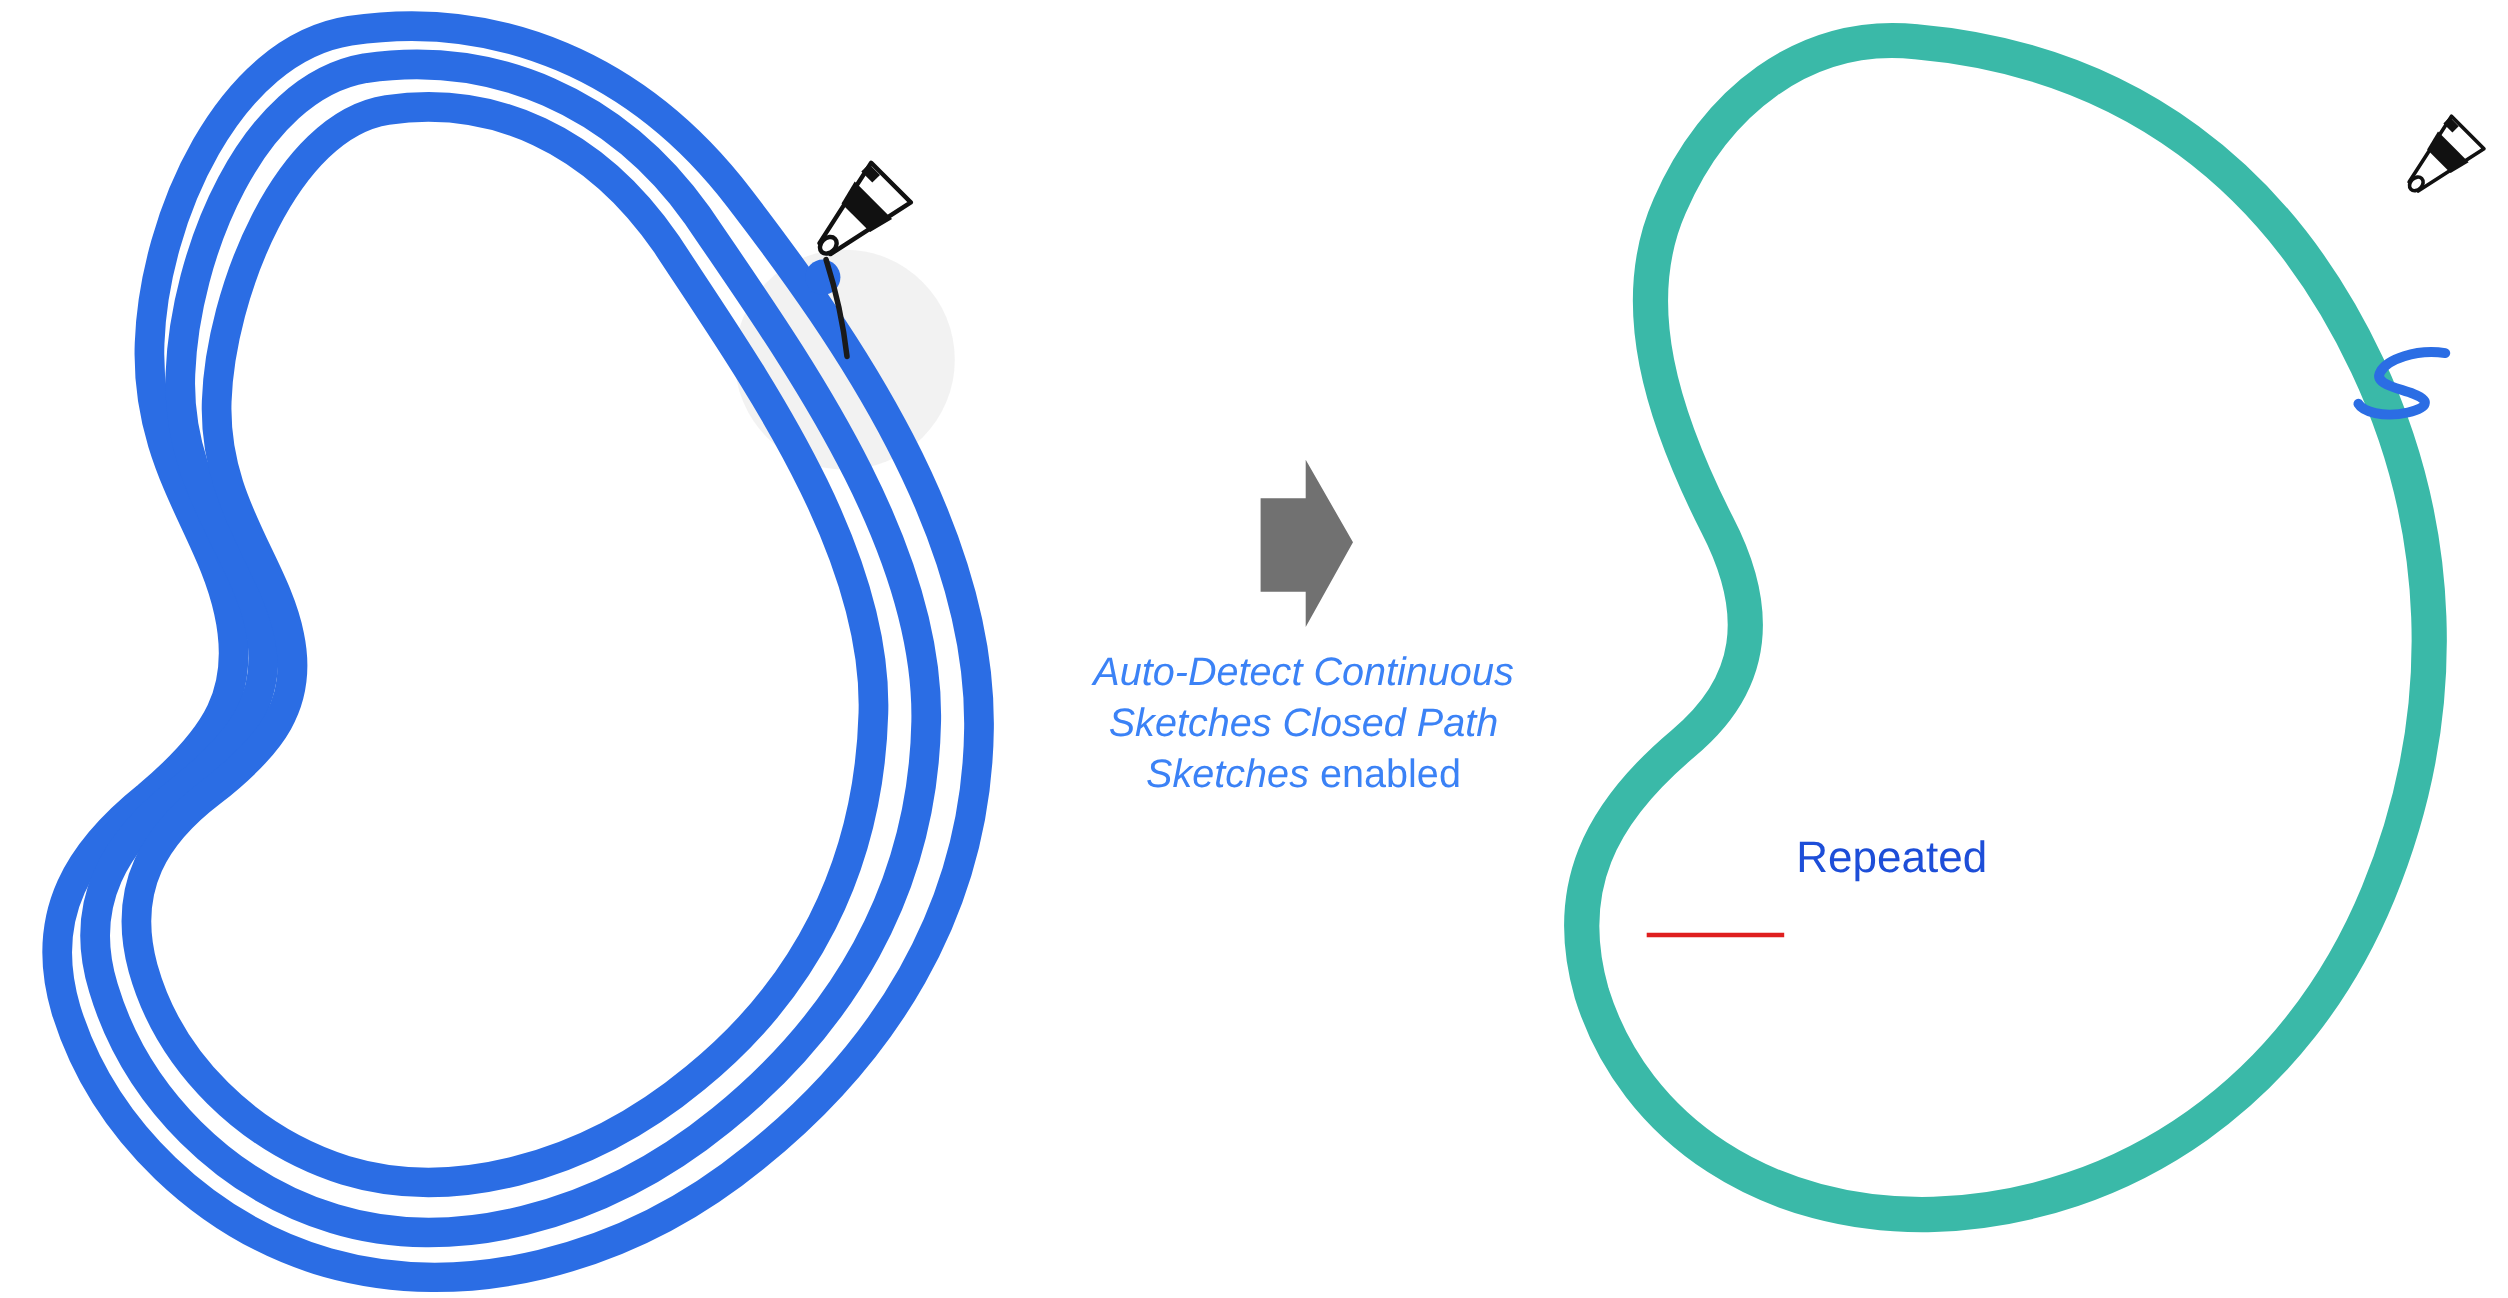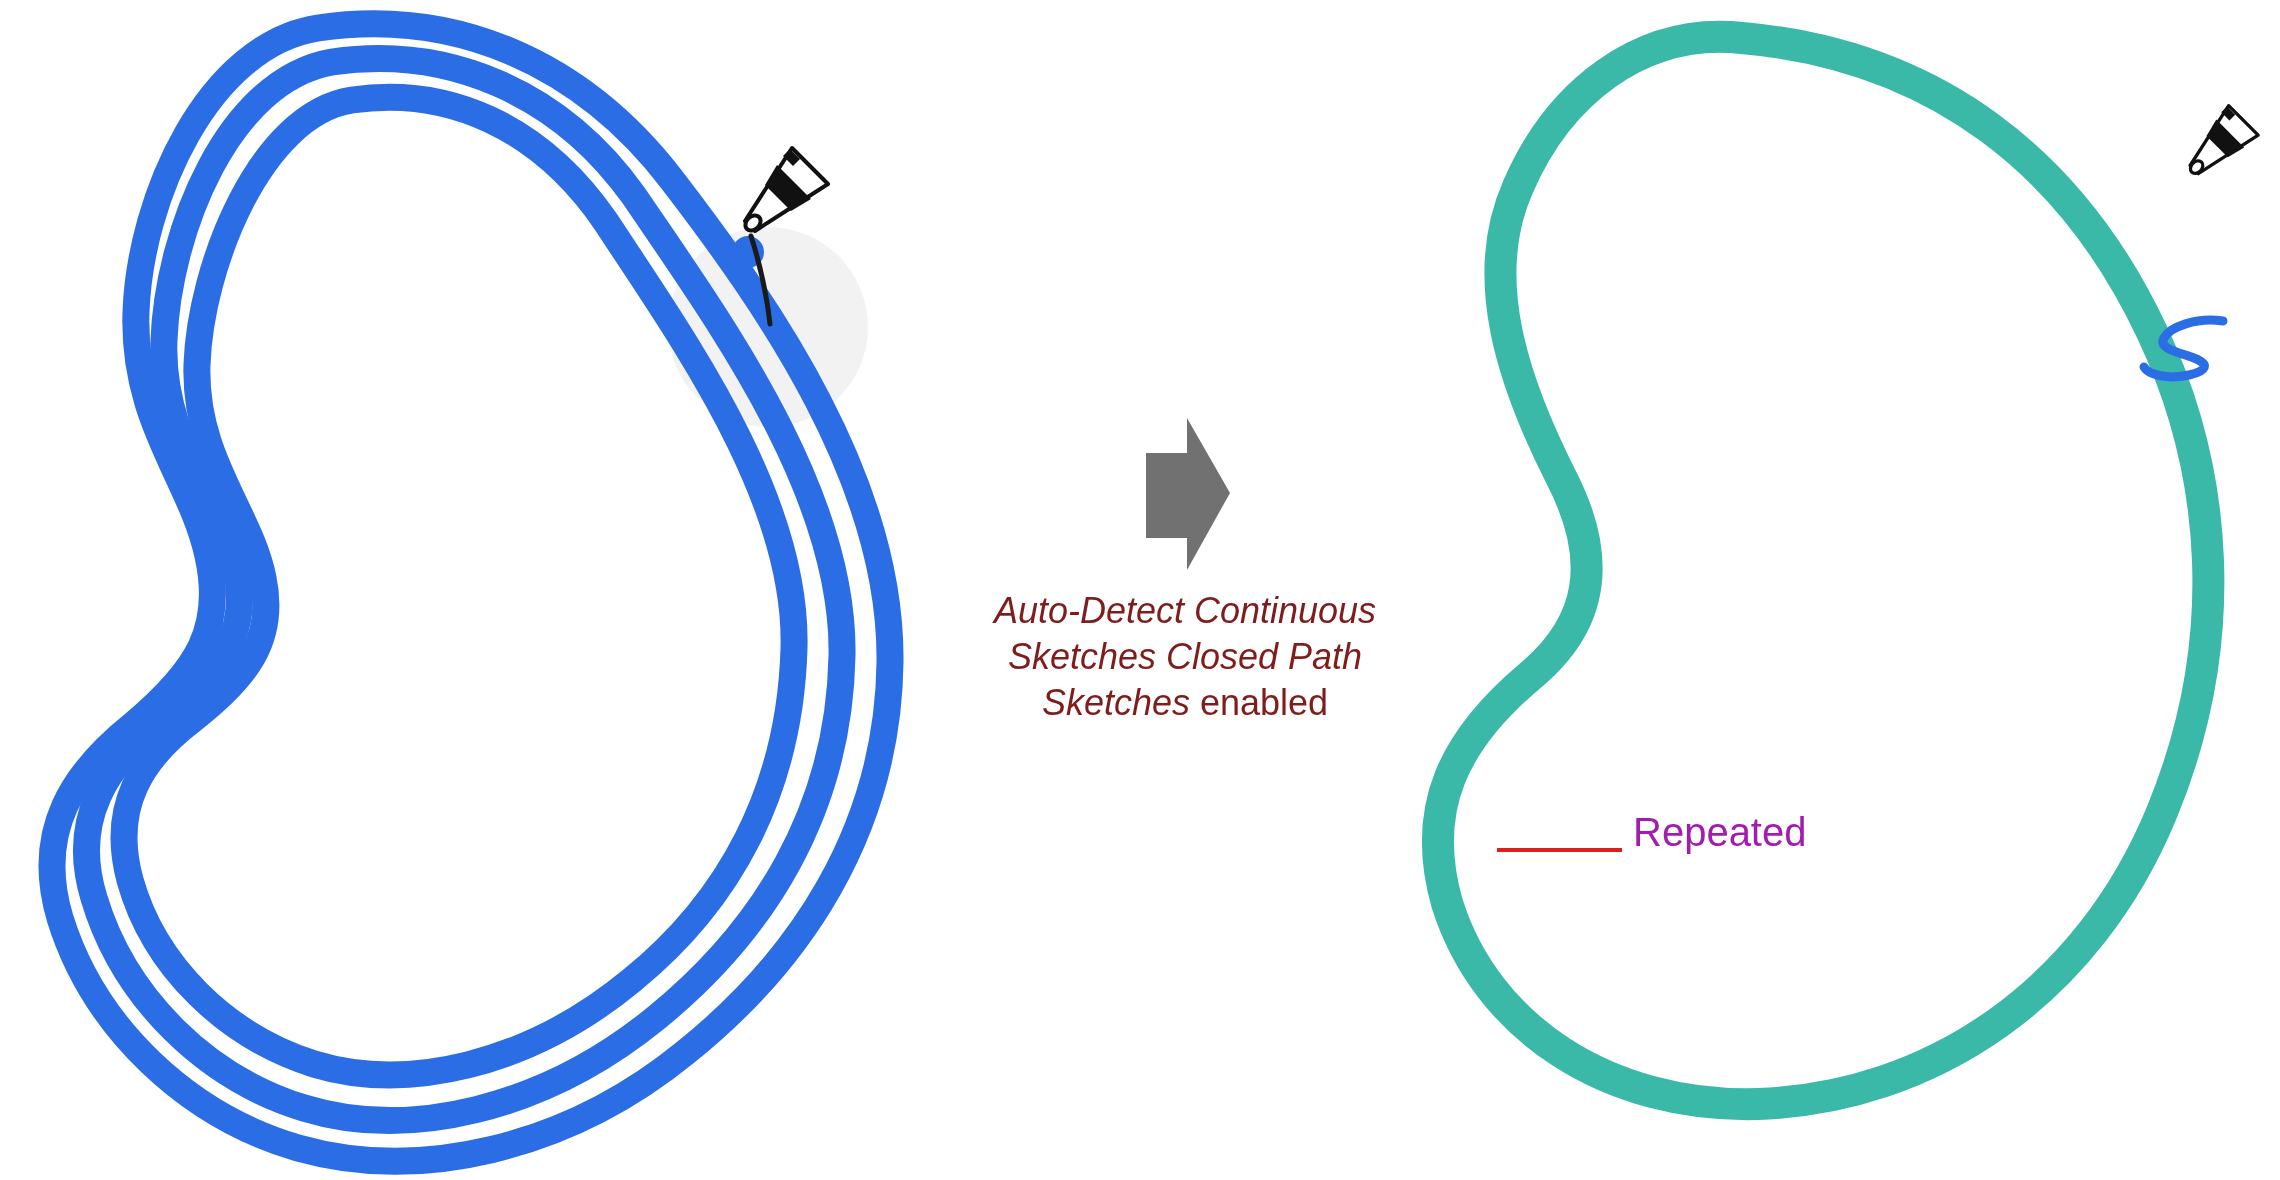--- a/index.html
+++ b/index.html
@@ -22,33 +22,33 @@
     top: 0;
   }
   .caption {
     position: absolute;
     left: 945px;
     top: 588px;
     width: 480px;
     text-align: center;
     font-size: 36px;
     line-height: 46px;
-    color: #7f1d1d;
+    color: #3b82f6;
     white-space: nowrap;
   }
   .caption .it {
     font-style: italic;
   }
   .annotation {
     position: absolute;
     left: 1633px;
-    top: 808px;
+    top: 756px;
     font-size: 40px;
     line-height: 48px;
-    color: #a21caf;
+    color: #1d4ed8;
     white-space: nowrap;
   }
 </style>
 </head>
 <body>
 
 <div class="stage">
 
   <svg class="art" width="2280" height="1180" viewBox="0 0 2280 1180">
 

